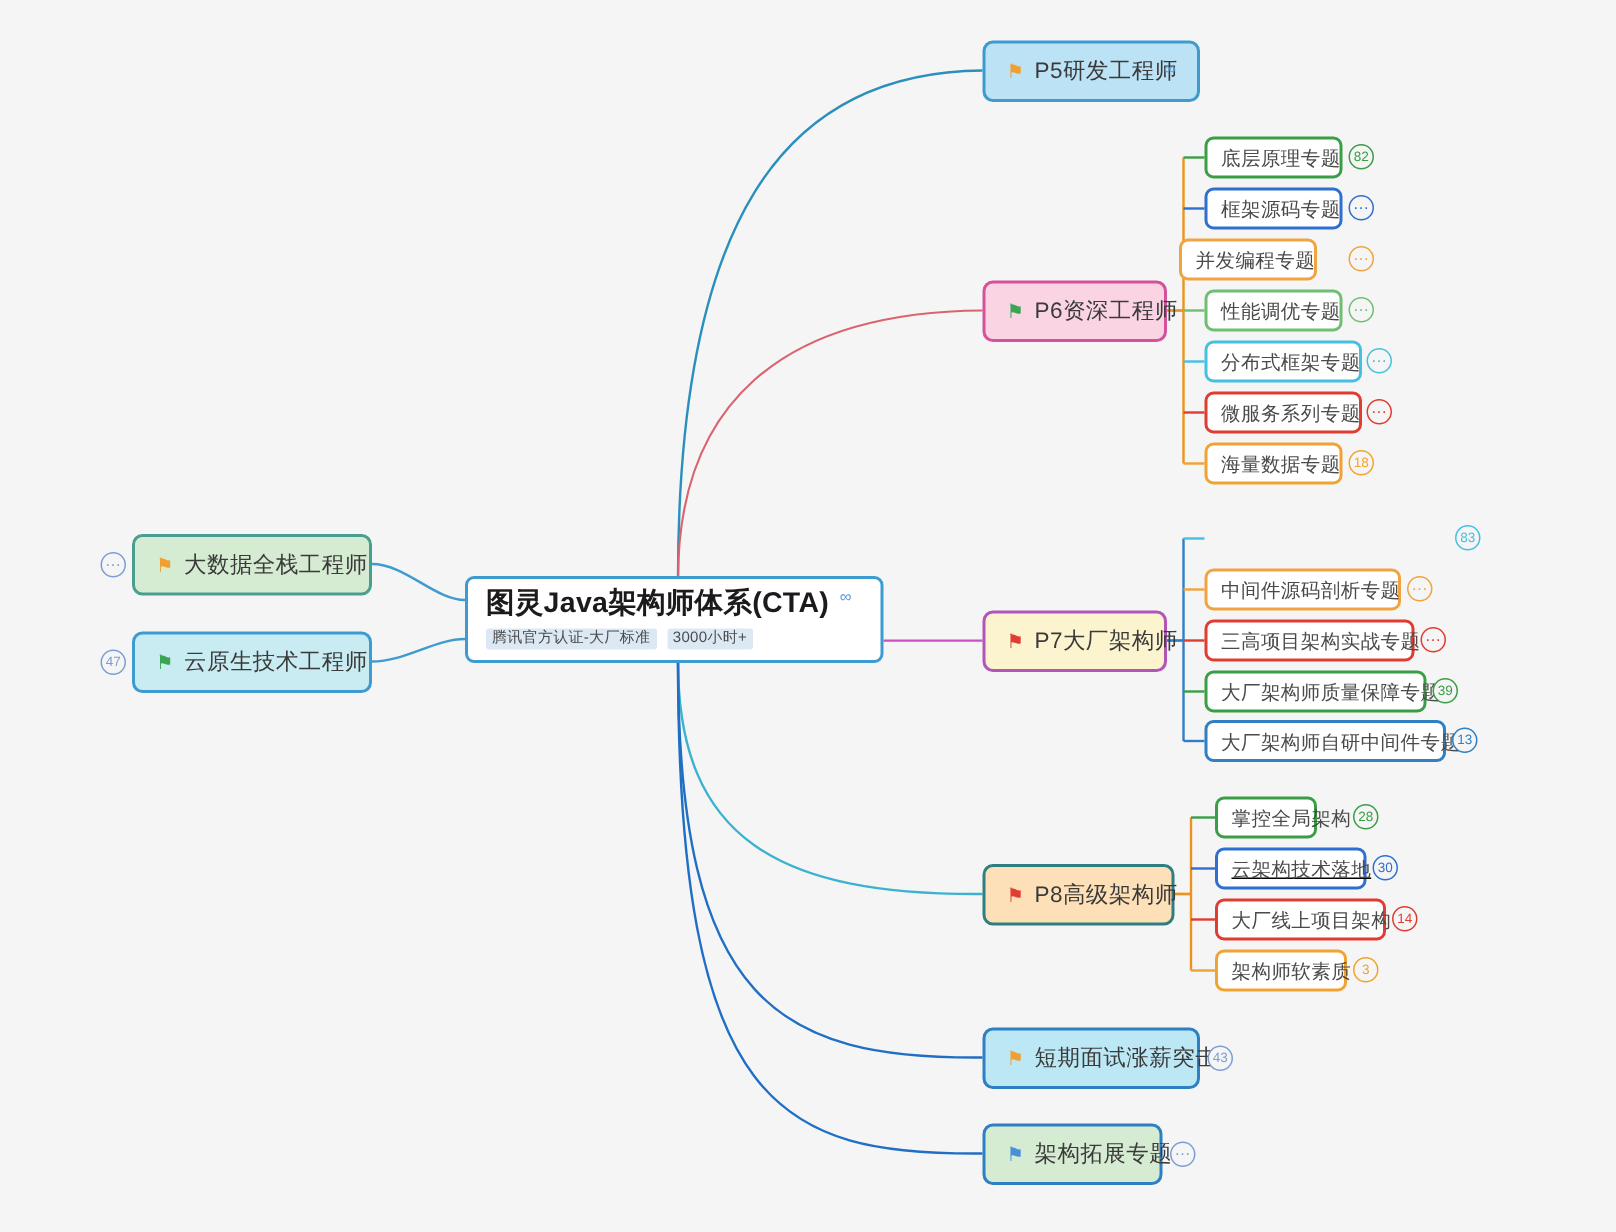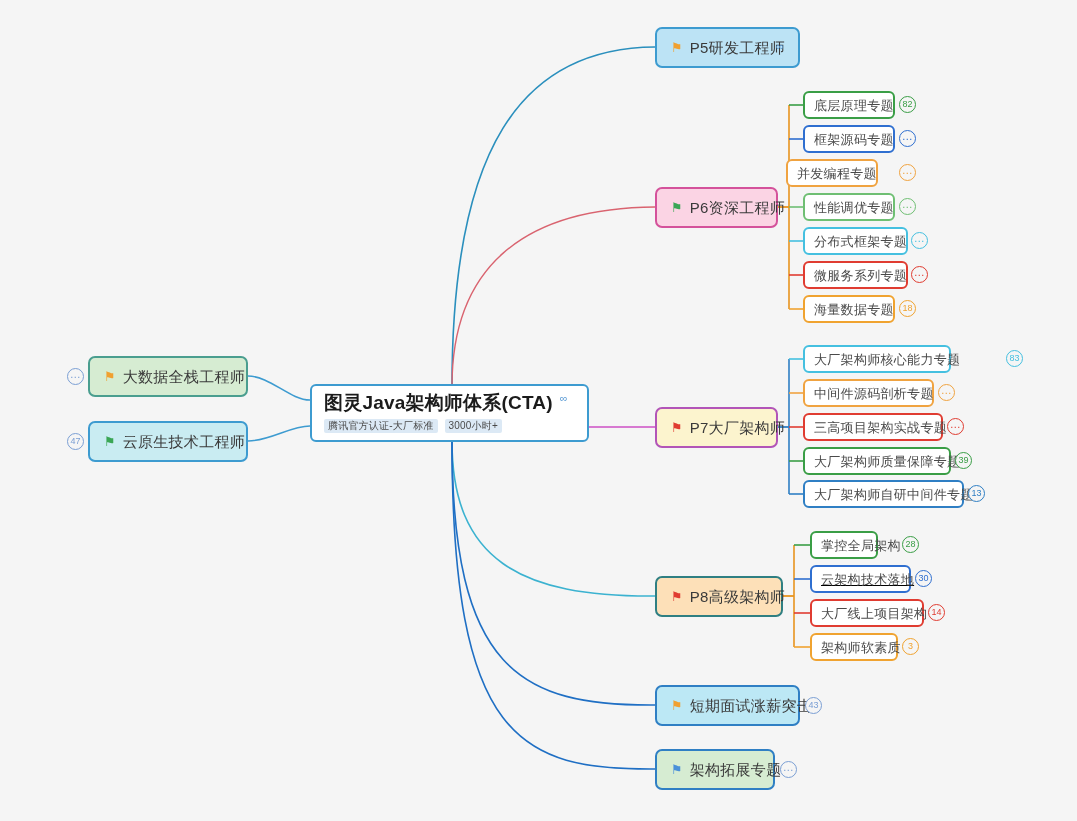--- a/index.html
+++ b/index.html
@@ -249,24 +249,21 @@
   <div class="node leaf" style="left:803px; top:295px; width:92px; border-color:#f0a330;">
     <span class="label">海量数据专题</span>
   </div>
   <div class="badge" style="left:899px; top:300px; border-color:#f0a330; color:#f0a330;">18</div>
 
   <div class="node branch" style="left:655px; top:407px; width:123px; background:#fcf4ce; border-color:#b255b8;">
     <span class="flag" style="color:#e03c31;">⚑</span>
     <span class="label">P7大厂架构师</span>
   </div>
 
-  <div class="node leaf" style="left:803px; top:345px; width:148px; border-color:#45c0e0;">
-    <span class="label">大厂架构师核心能力专题</span>
-  </div>
-  <div class="badge" style="left:1006px; top:350px; border-color:#45c0e0; color:#45c0e0;">83</div>
+  <div class="badge" style="left:970px; top:350px; border-color:#45c0e0; color:#45c0e0;">83</div>
 
   <div class="node leaf" style="left:803px; top:379px; width:131px; border-color:#f0a340;">
     <span class="label">中间件源码剖析专题</span>
   </div>
   <div class="badge dots" style="left:938px; top:384px; border-color:#f0a340; color:#f0a340;">…</div>
 
   <div class="node leaf" style="left:803px; top:413px; width:140px; border-color:#e03c31;">
     <span class="label">三高项目架构实战专题</span>
   </div>
   <div class="badge dots" style="left:947px; top:418px; border-color:#e03c31; color:#e03c31;">…</div>

